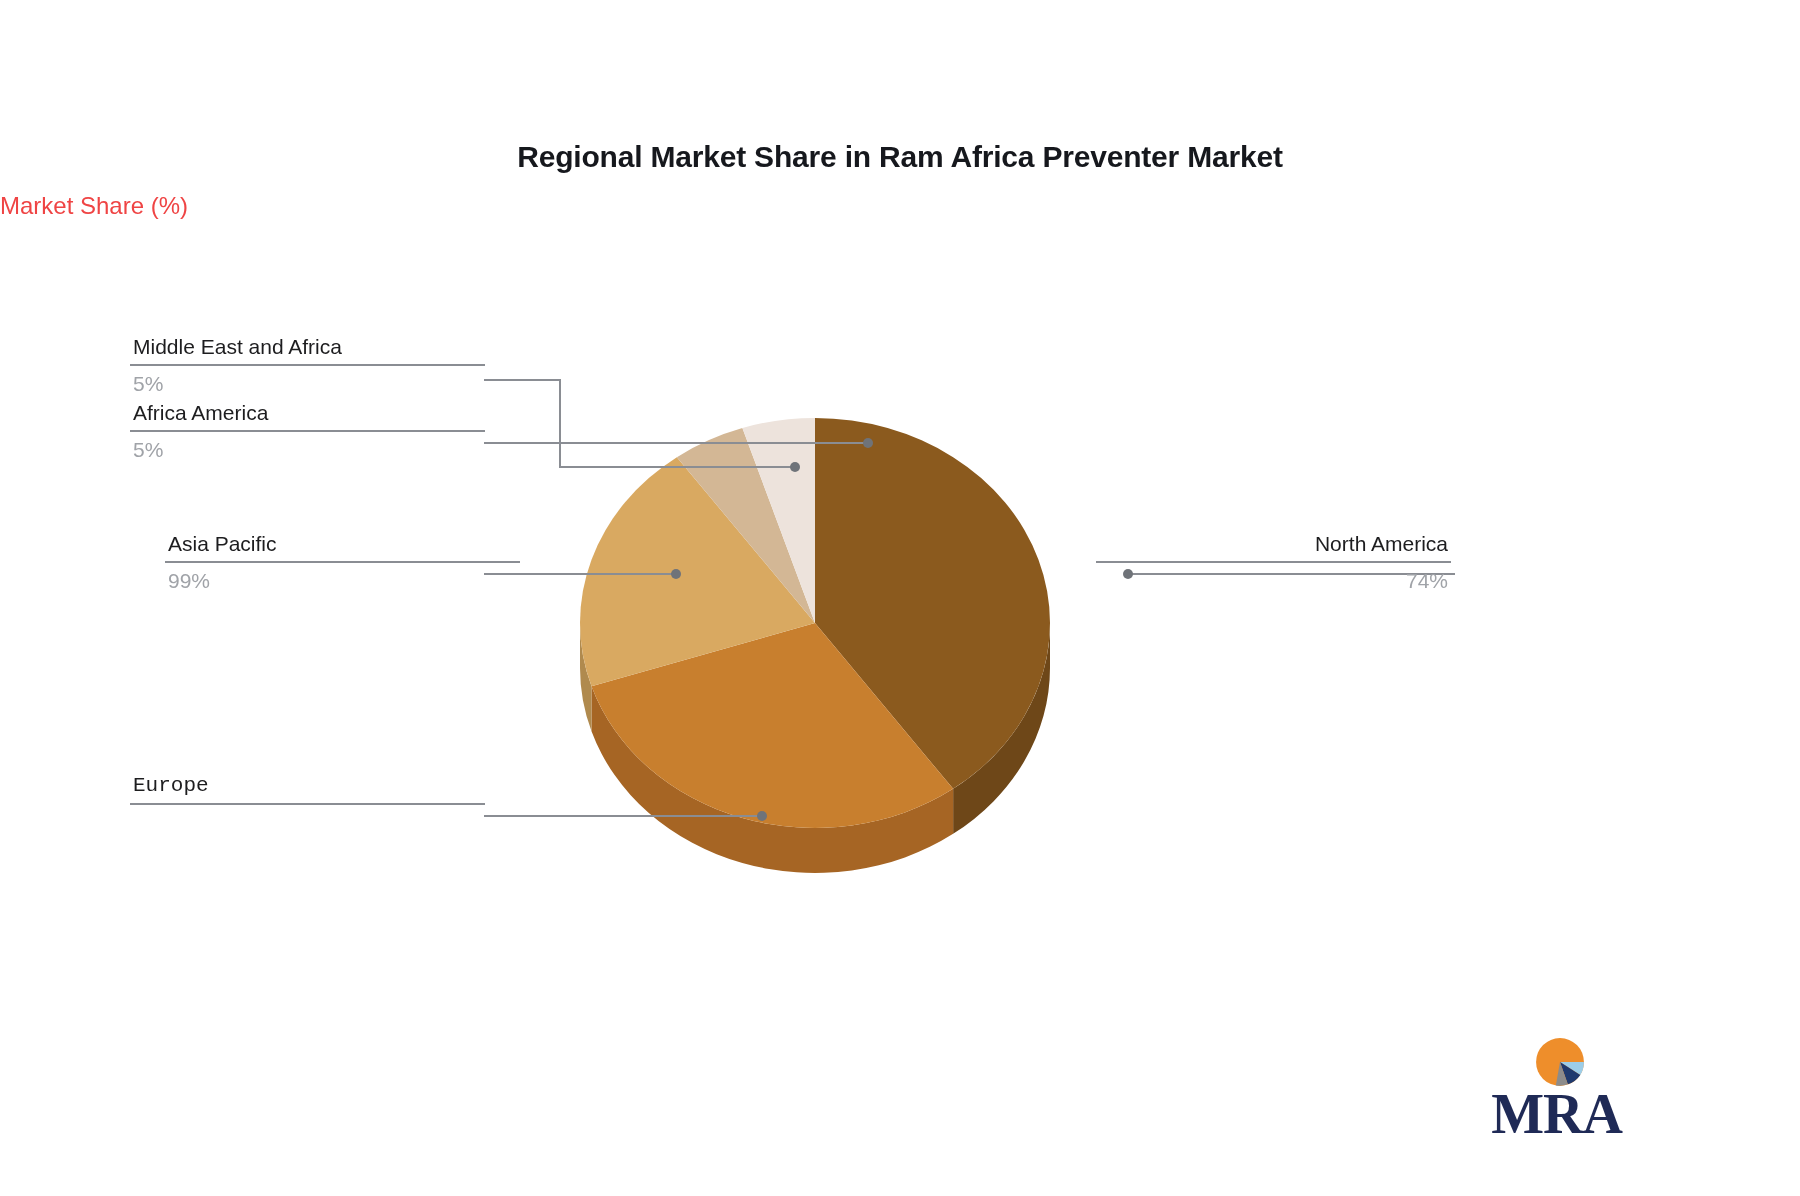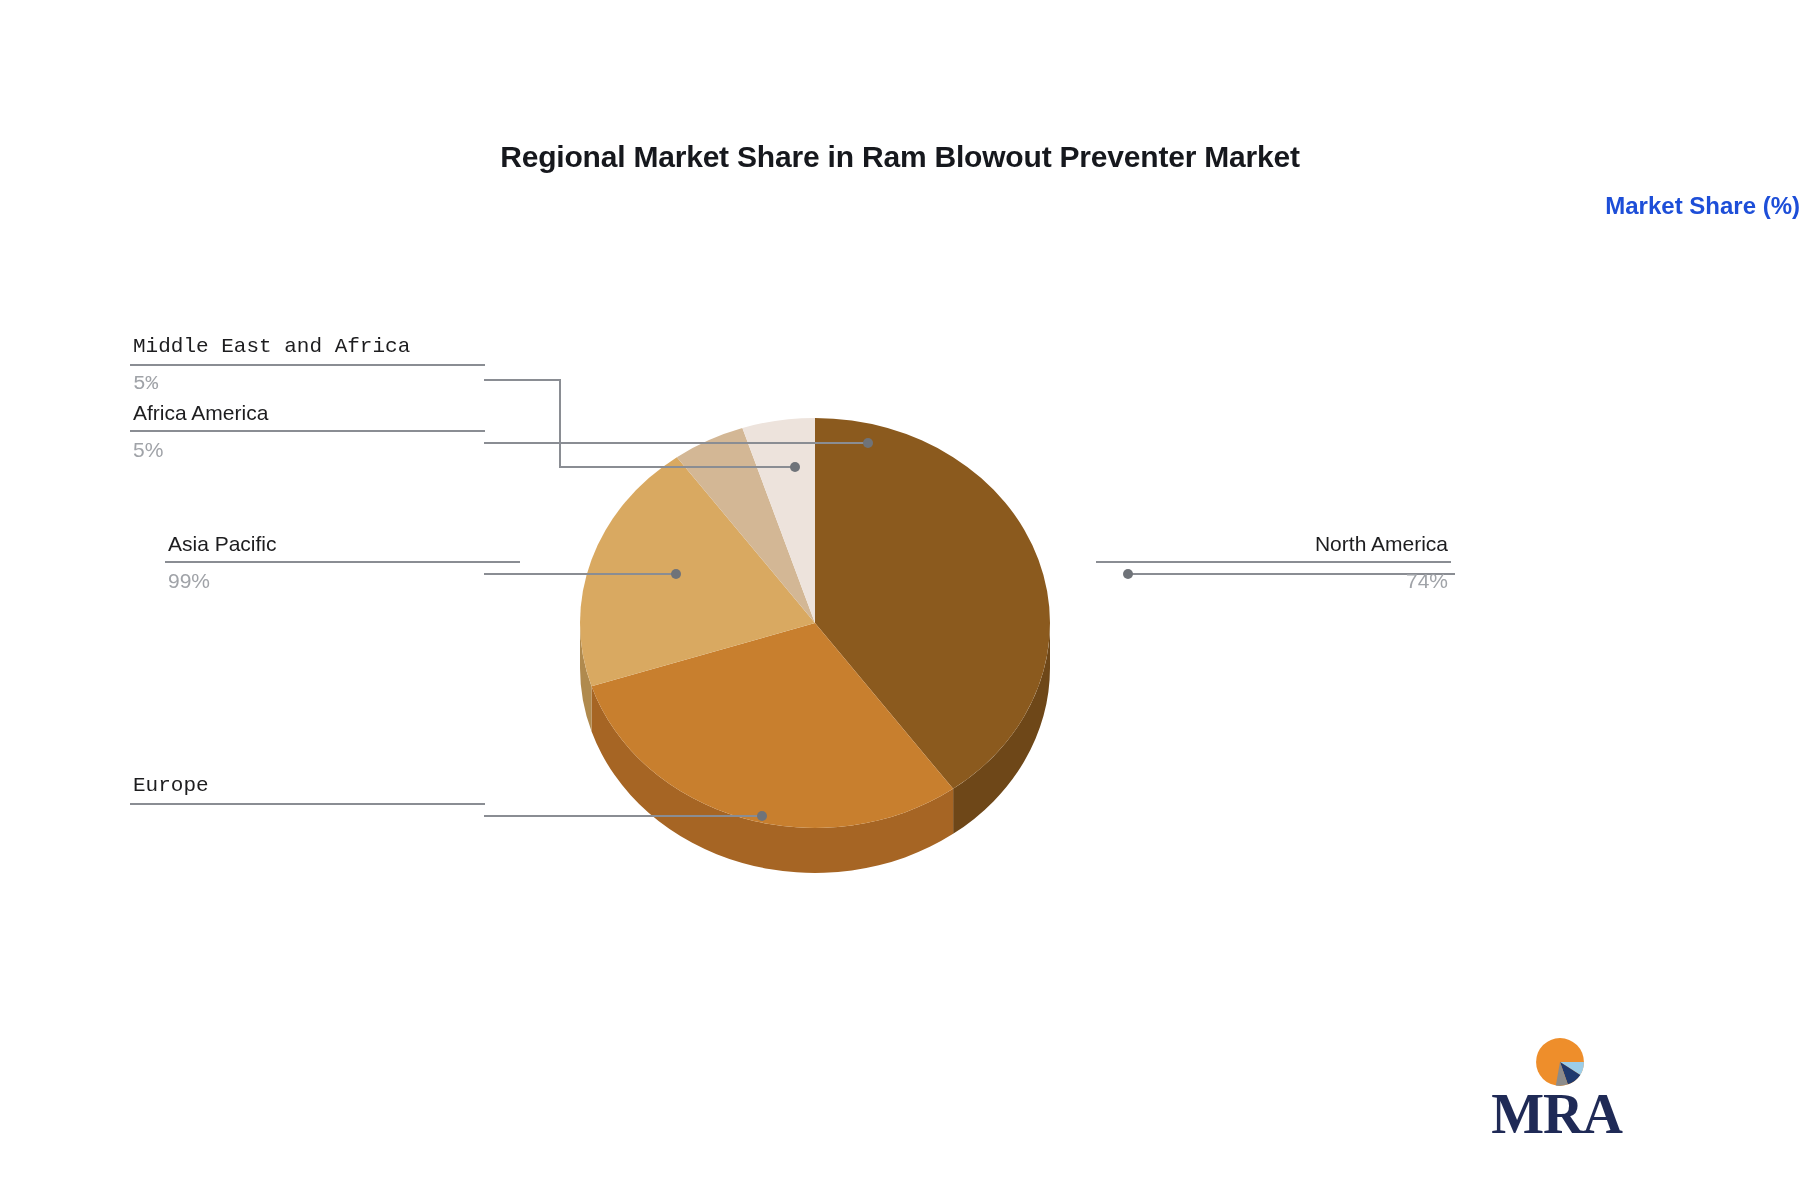--- a/index.html
+++ b/index.html
@@ -23,24 +23,24 @@
     text-align: center;
     font-size: 30px;
     font-weight: bold;
     color: #16181d;
     letter-spacing: -0.2px;
   }
   .subtitle {
     position: absolute;
     left: 0; right: 0;
     top: 192px;
-    text-align: right;
+    text-align: left;
     font-size: 24px;
-    font-weight: bold;
-    color: #1d4ed8;
+    font-weight: normal;
+    color: #ef4444;
   }
 
   
   #pie-svg {
     position: absolute;
     left: 0; top: 0;
     width: 1800px; height: 1196px;
     overflow: visible;
   }
 
@@ -87,21 +87,21 @@
     letter-spacing: -1px;
     margin-left: -6px;
     line-height: 52px;
   }
 </style>
 </head>
 <body>
 
 <div id="canvas">
 
-  <div class="title">Regional Market Share in Ram Blowout Preventer Market</div>
+  <div class="title">Regional Market Share in Ram Africa Preventer Market</div>
   <div class="subtitle">Market Share (%)</div>
 
   <svg id="pie-svg" viewBox="0 0 1800 1196">
     <g>
         <path d="M 1050 623 L 1050 668 A 235 205 0 0 1 953.1295342887312 833.8484838468643 L 953.1295342887312 788.8484838468643 A 235 205 0 0 0 1050 623 Z" fill="#6E4718"></path>
         <path d="M 953.1295342887312 788.8484838468643 L 953.1295342887312 833.8484838468643 A 235 205 0 0 1 591.501718670639 731.3484838468644 L 591.501718670639 686.3484838468644 A 235 205 0 0 0 953.1295342887312 788.8484838468643 Z" fill="#A66524"></path>
         <path d="M 591.501718670639 686.3484838468644 L 591.501718670639 731.3484838468644 A 235 205 0 0 1 580 668 L 580 623 A 235 205 0 0 0 591.501718670639 686.3484838468644 Z" fill="#B08A4E"></path>
       </g>
     <g>
         <path d="M 815 623 L 815 418 A 235 205 0 0 1 953.1295342887312 788.8484838468643 Z" fill="#8B5A1E"></path>
@@ -125,21 +125,21 @@
     </g>
     <g fill="#6f7379">
       <circle cx="868" cy="443" r="5"></circle>
       <circle cx="795" cy="467" r="5"></circle>
       <circle cx="676" cy="574" r="5"></circle>
       <circle cx="762" cy="816" r="5"></circle>
       <circle cx="1128" cy="574" r="5"></circle>
     </g>
   </svg>
 
-  <div class="callout left" style="left:130px; top:332px; width:355px;font-family:Liberation Mono, monospace;">
+  <div class="callout left" style="left:130px; top:332px; width:355px;">
     <div class="name">Middle East and Africa</div>
     <div class="rule"></div>
     <div class="pct">5%</div>
   </div>
 
   <div class="callout left" style="left:130px; top:398px; width:355px;">
     <div class="name">Africa America</div>
     <div class="rule"></div>
     <div class="pct">5%</div>
   </div>

